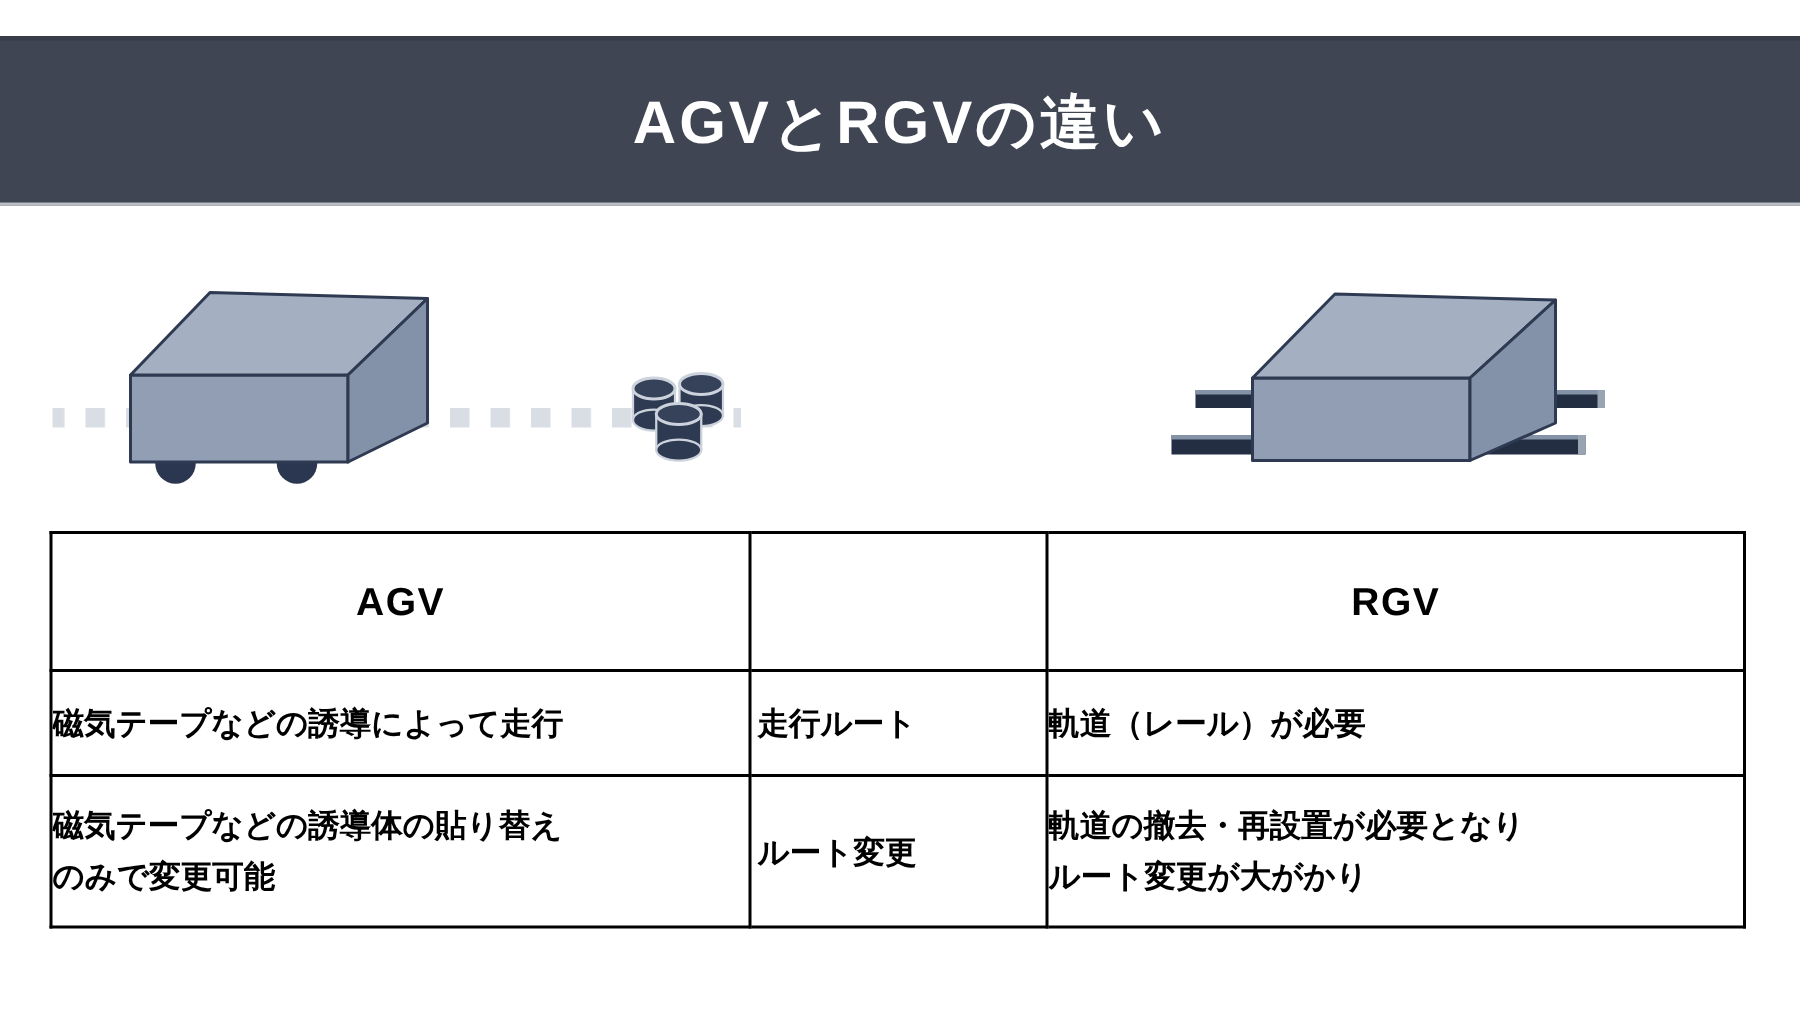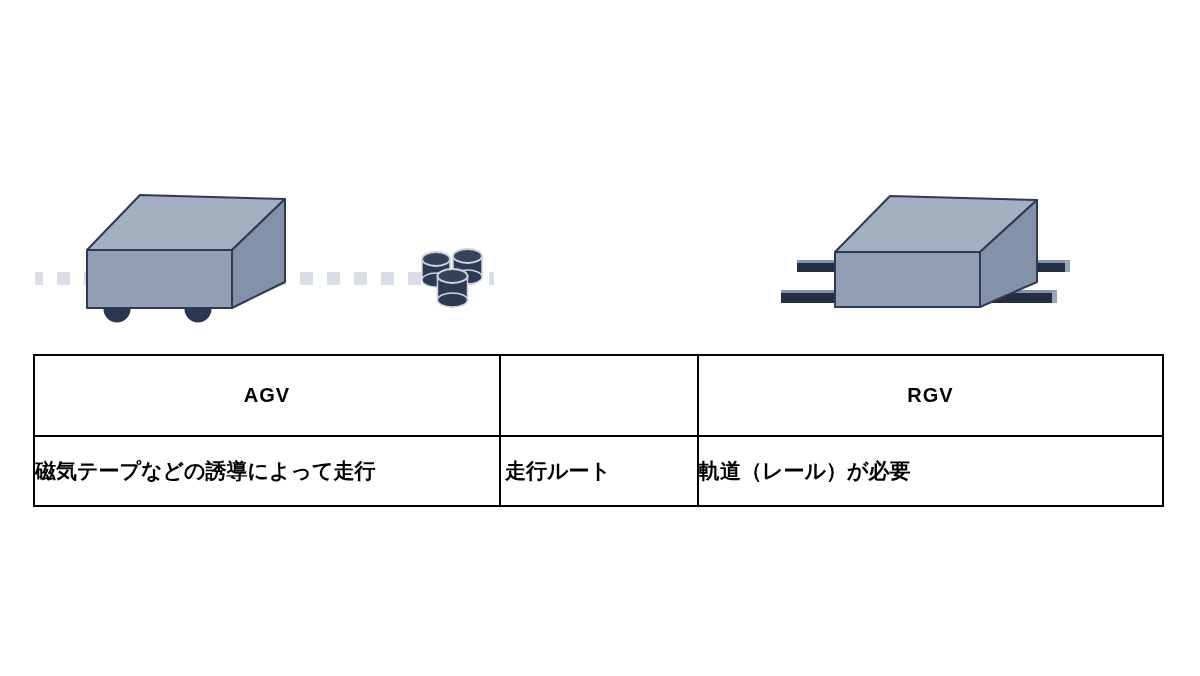--- a/index.html
+++ b/index.html
@@ -51,33 +51,36 @@
   table.compare{
     position:absolute;left:33px;top:354px;width:1129px;
     border-collapse:collapse;table-layout:fixed;
   }
   table.compare th, table.compare td{
     border:2px solid var(--table_border);
     font-weight:bold;color:var(--text_color);
     vertical-align:middle;box-sizing:border-box;
     overflow:hidden;
   }
-  table.compare th{font-size:20px;text-align:center;height:81px;letter-spacing:1px;}
+  table.compare th{font-size:26px;text-align:center;height:92px;letter-spacing:1px;}
   table.compare td{font-size:21px;}
   tr.row-1 td{height:70px;}
   tr.row-2 td{height:101px;}
   .cell-left{text-align:left;padding:0 0;}
   .cell-mid{padding:0 4px;}
   .multiline{white-space:pre-line;line-height:1.6;}
 </style>
 </head>
 <body>
 
 <div class="slide">
 
+  <header class="title-bar">
+    <h1>AGVとRGVの違い</h1>
+  </header>
 
   <svg class="illu agv" width="480" height="140" viewBox="0 0 480 140" xmlns="http://www.w3.org/2000/svg">
     <defs>
       <pattern id="dots" width="27" height="13" patternUnits="userSpaceOnUse">
         <rect class="dot" x="0" y="0" width="13" height="13"></rect>
       </pattern>
     </defs>
 
     <g>
       <rect x="5" y="87" width="459" height="13" fill="url(#dots)"></rect>
@@ -142,16 +145,23 @@
         <th></th>
         <th>RGV</th>
       </tr>
     </thead>
     <tbody>
       <tr class="row-1">
         <td class="cell-left">磁気テープなどの誘導によって走行</td>
         <td class="cell-mid">走行ルート</td>
         <td class="cell-left">軌道（レール）が必要</td>
       </tr>
+      <tr class="row-2">
+        <td class="cell-left multiline">磁気テープなどの誘導体の貼り替え
+のみで変更可能</td>
+        <td class="cell-mid">ルート変更</td>
+        <td class="cell-left multiline">軌道の撤去・再設置が必要となり
+ルート変更が大がかり</td>
+      </tr>
     </tbody>
   </table>
 
 </div>
 
 </body></html>

